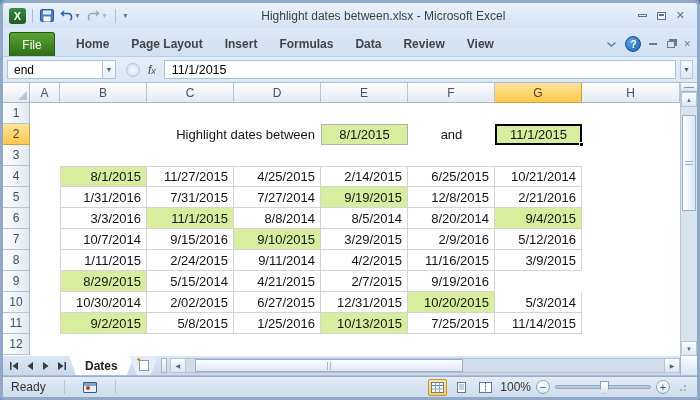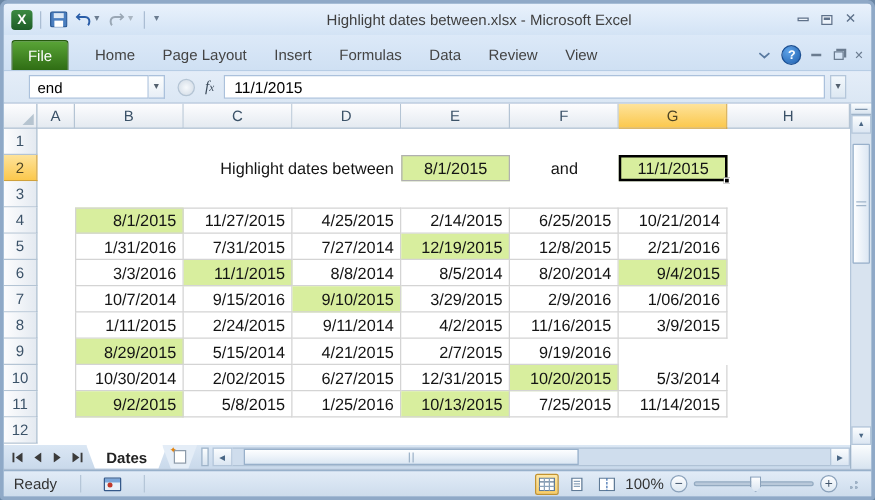--- a/index.html
+++ b/index.html
@@ -26,39 +26,39 @@
   .wb { color: #5e718a; font-size: 11px; line-height: 1; }
   .wb-min { width: 9px; height: 3px; border: 1px solid #5e718a; background:#eef4fb; }
   .wb-restore { width: 9px; height: 8px; border: 1px solid #5e718a; background:#eef4fb; position: relative; }
   .wb-restore:after { content:""; position:absolute; left:1px; right:1px; top:1px; height:2px; background:#5e718a; }
   
   .tabrow { height: 29px; display: flex; align-items: flex-end;
     background: linear-gradient(#dcE9f8, #cfe0f3); border-bottom: 1px solid #b7cde5; padding: 0 6px; }
   .file-btn { width: 46px; height: 24px; margin-right: 10px; border-radius: 3px 3px 0 0;
     background: linear-gradient(#59a437, #2f6d14); border: 1px solid #26590e; border-bottom: none;
     color: #fff; font-size: 12px; display: flex; align-items: center; justify-content: center; }
-  #ribbon-tabs { display: flex; height: 24px; }
+  #ribbon-tabs { display: flex; height: 24px; font-weight: bold; }
   .rtab { padding: 0 11px; font-size: 12px; color: #444; display: flex; align-items: center; }
   .ribbon-right { margin-left: auto; display: flex; align-items: center; gap: 8px; padding-bottom: 4px; }
   .help-btn { width: 16px; height: 16px; border-radius: 50%; color: #fff; font-weight: bold; font-size: 10px;
     background: radial-gradient(circle at 35% 30%, #5ea3e8, #1f5fae); border: 1px solid #1b4f92;
     display: flex; align-items: center; justify-content: center; }
   .mini { color: #6b7c90; font-size: 9px; line-height: 1; }
   .mini-min { width: 8px; height: 2px; background: #6b7c90; }
   .mini-restore { width: 8px; height: 7px; border: 1px solid #6b7c90; box-shadow: 2px -2px 0 -0px #6b7c90; margin-left:2px;}
   
   .fbar { height: 26px; background: linear-gradient(#e4edf8, #dbe7f4); display: flex; align-items: center;
-    padding: 2px 20px; gap: 4px; border-bottom: 1px solid #aebfd3; }
+    padding: 2px 4px; gap: 4px; border-bottom: 1px solid #aebfd3; }
   .namebox { width: 96px; height: 19px; background: #fff; border: 1px solid #abc1dc;
     font-size: 12px; padding: 0 6px; display: flex; align-items: center; }
   .nb-drop { width: 13px; height: 19px; border: 1px solid #abc1dc; border-left: none; background: linear-gradient(#fdfefe,#e7eef6);
     display: flex; align-items: center; justify-content: center; font-size: 7px; color: #53606e; margin-left: -4px; }
   .fx-circle { width: 14px; height: 14px; border-radius: 50%; background: radial-gradient(#f6f9fc,#cfd9e4);
     border: 1px solid #b4c4d4; margin-left: 6px; }
-  .fx { font-family: Liberation Serif, serif; font-size: 12px; color: #3b4a5a; font-style: italic; margin: 0 4px; }
+  .fx { font-family: Liberation Sans, sans-serif; font-size: 12px; color: #3b4a5a; font-style: italic; margin: 0 4px; }
   .f-input { flex: 1; height: 19px; background: #fff; border: 1px solid #abc1dc;
     font-size: 12.5px; padding: 0 7px; display: flex; align-items: center; }
   .f-expand { width: 13px; height: 19px; display: flex; align-items: center; justify-content: center;
     background: linear-gradient(#f3f8fc,#dde8f2); border: 1px solid #b4c6da; font-size: 7px; color: #53606e; }
   
   .sheet-wrap { display: flex; height: 273px; background: #fff; }
   .grid-area { flex: 1; overflow: hidden; }
   .hdr-row { display: flex; height: 20px; }
   .corner { width: 27px; background: linear-gradient(#fdfdfe,#e6ebf1); border-right: 1px solid #a8bbce;
     border-bottom: 1px solid #a8bbce; position: relative; }
@@ -263,21 +263,21 @@
             <div class="cell w-std tbl r0">6/25/2015</div>
             <div class="cell w-std tbl r0">10/21/2014</div>
             <div class="cell w-h"></div>
           </div>
           <div class="grow">
             <div class="rowhdr">5</div>
             <div class="cell w-a"></div>
             <div class="cell w-std tbl c0">1/31/2016</div>
             <div class="cell w-std tbl">7/31/2015</div>
             <div class="cell w-std tbl">7/27/2014</div>
-            <div class="cell w-std tbl hl">12/19/2015</div>
+            <div class="cell w-std tbl hl">9/19/2015</div>
             <div class="cell w-std tbl">12/8/2015</div>
             <div class="cell w-std tbl">2/21/2016</div>
             <div class="cell w-h"></div>
           </div>
           <div class="grow">
             <div class="rowhdr">6</div>
             <div class="cell w-a"></div>
             <div class="cell w-std tbl c0">3/3/2016</div>
             <div class="cell w-std tbl hl">11/1/2015</div>
             <div class="cell w-std tbl">8/8/2014</div>
@@ -287,21 +287,21 @@
             <div class="cell w-h"></div>
           </div>
           <div class="grow">
             <div class="rowhdr">7</div>
             <div class="cell w-a"></div>
             <div class="cell w-std tbl c0">10/7/2014</div>
             <div class="cell w-std tbl">9/15/2016</div>
             <div class="cell w-std tbl hl">9/10/2015</div>
             <div class="cell w-std tbl">3/29/2015</div>
             <div class="cell w-std tbl">2/9/2016</div>
-            <div class="cell w-std tbl">1/06/2016</div>
+            <div class="cell w-std tbl">5/12/2016</div>
             <div class="cell w-h"></div>
           </div>
           <div class="grow">
             <div class="rowhdr">8</div>
             <div class="cell w-a"></div>
             <div class="cell w-std tbl c0">1/11/2015</div>
             <div class="cell w-std tbl">2/24/2015</div>
             <div class="cell w-std tbl">9/11/2014</div>
             <div class="cell w-std tbl">4/2/2015</div>
             <div class="cell w-std tbl">11/16/2015</div>

